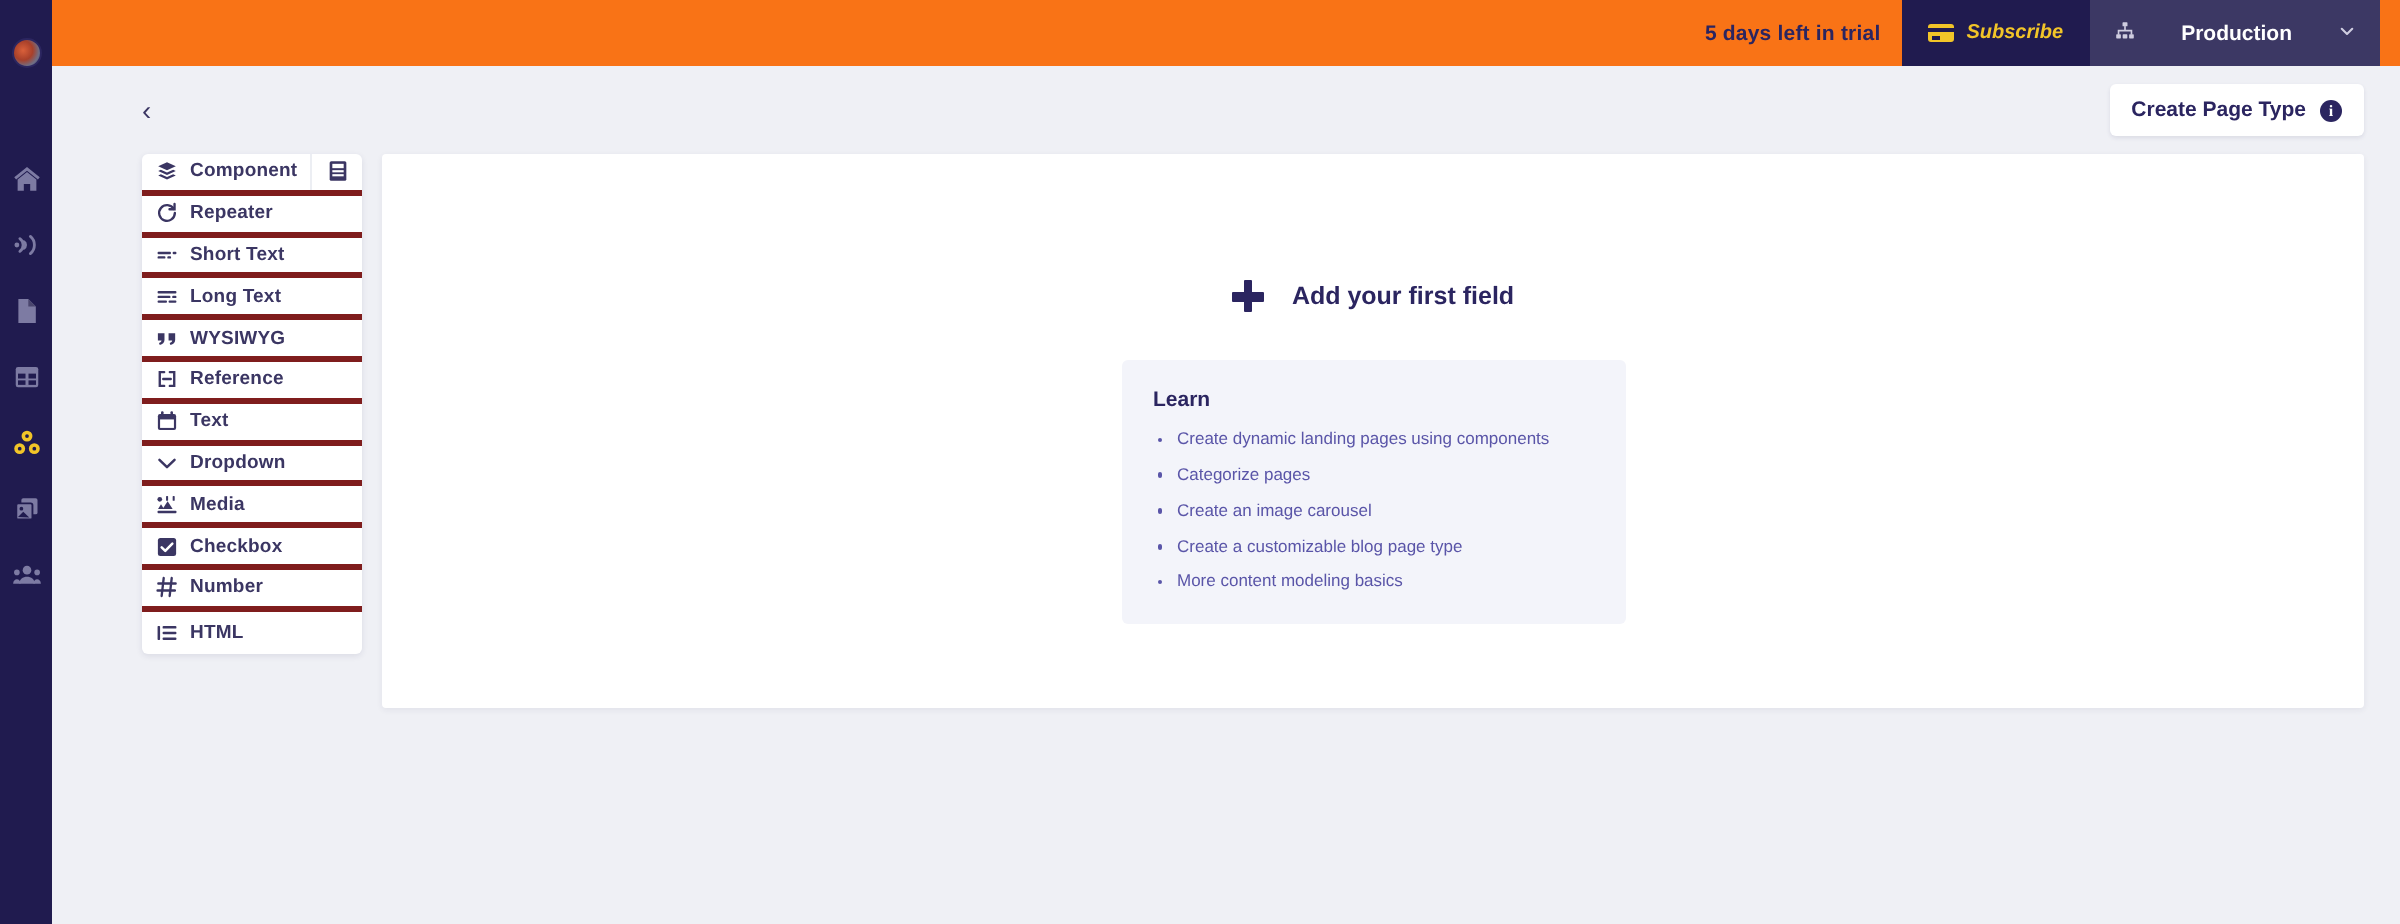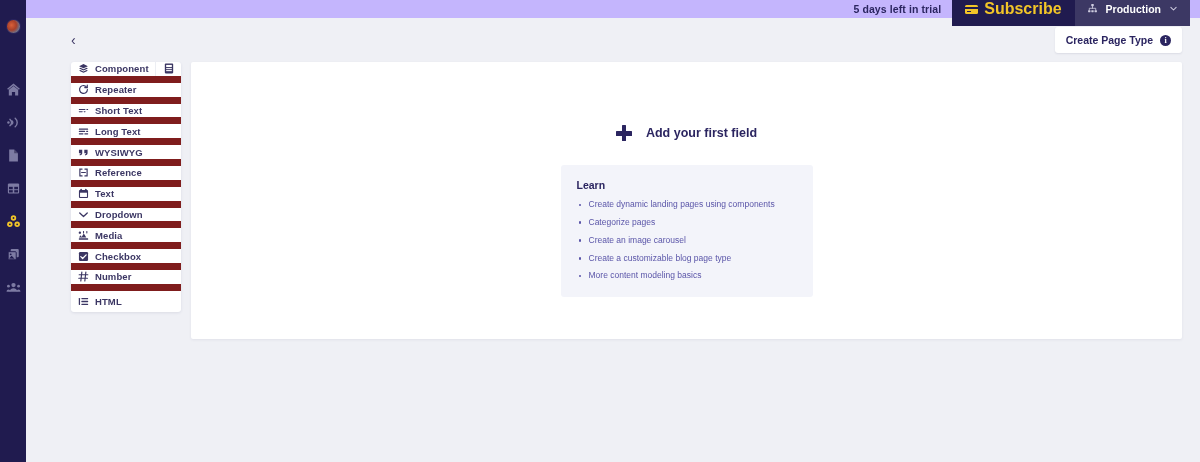--- a/index.html
+++ b/index.html
@@ -27,39 +27,40 @@
   }
   .rail-items { margin-top: 47px; display: flex; flex-direction: column; gap: 17px; width: 100%; align-items: center; }
   .rail-ico { width: 16px; height: 16px; display: flex; align-items: center; justify-content: center; cursor: pointer; }
   .rail-ico svg { display: block; }
 
   
   .main { flex: 1; height: 462px; background: #eff0f5; position: relative; }
 
   
   .topbar {
-    height: 18px; background: #c4b5fd;
+    height: 33px; background: #f97316;
     display: flex; align-items: center; justify-content: flex-end;
     padding-right: 10px;
     position: relative;
   }
   .trial-text {
     font-size: 10.5px; font-weight: bold; color: #2b2560;
     letter-spacing: .1px; margin-right: 11px;
   }
   .btn-subscribe {
     height: 33px; background: #201b4f; color: #f2c528;
     display: flex; align-items: center; gap: 6px;
-    padding: 0 13px; font-size: 16px; font-weight: bold;
+    padding: 0 13px; font-size: 10px; font-weight: bold;
     cursor: pointer; border: none;
     font-family: "Liberation Sans", sans-serif;
+    font-style: italic;
   }
   .btn-production {
     height: 33px; background: #3c3864; color: #ffffff;
-    display: flex; align-items: center; gap: 8px;
+    display: flex; align-items: center; gap: 23px;
     padding: 0 12px; font-size: 10.5px; font-weight: bold;
     cursor: pointer; border: none;
     font-family: "Liberation Sans", sans-serif;
   }
   .card-ico { width: 13px; height: 9px; background: #f2c528; border-radius: 1.5px; position: relative; flex: 0 0 13px; }
   .card-ico::before { content:""; position:absolute; left:0; right:0; top:2px; height:2px; background:#201b4f; }
   .card-ico::after { content:""; position:absolute; left:1.5px; top:6px; width:4px; height:1.5px; background:#201b4f; }
 
   
   .page-head {
@@ -92,21 +93,21 @@
   .body-region { display: flex; padding-left: 45px; padding-right: 18px; gap: 10px; align-items: flex-start; }
 
   
   .field-panel {
     width: 110px; background: #ffffff; border-radius: 3px;
     box-shadow: 0 1px 3px rgba(40,36,90,.10);
     overflow: hidden; flex: 0 0 110px;
   }
   .field-row {
     height: 20.8px; display: flex; align-items: center;
-    border-bottom: 7px solid #7f1d1d;
+    border-bottom: 3px solid #7f1d1d;
     cursor: pointer; padding-left: 7px;
   }
   .field-row:last-child { border-bottom: none; }
   .field-row .fi { width: 11px; height: 11px; display:flex; align-items:center; justify-content:center; flex: 0 0 11px; margin-right: 6px; }
   .field-label { font-size: 9.5px; font-weight: bold; color: #3b3663; letter-spacing: .1px; white-space: nowrap; }
   .field-row.has-badge { padding-right: 0; }
   .field-row .grow { flex: 1; }
   .field-badge {
     width: 26px; align-self: stretch; border-left: 1px solid #eceef3;
     display: flex; align-items: center; justify-content: center; cursor: pointer;

